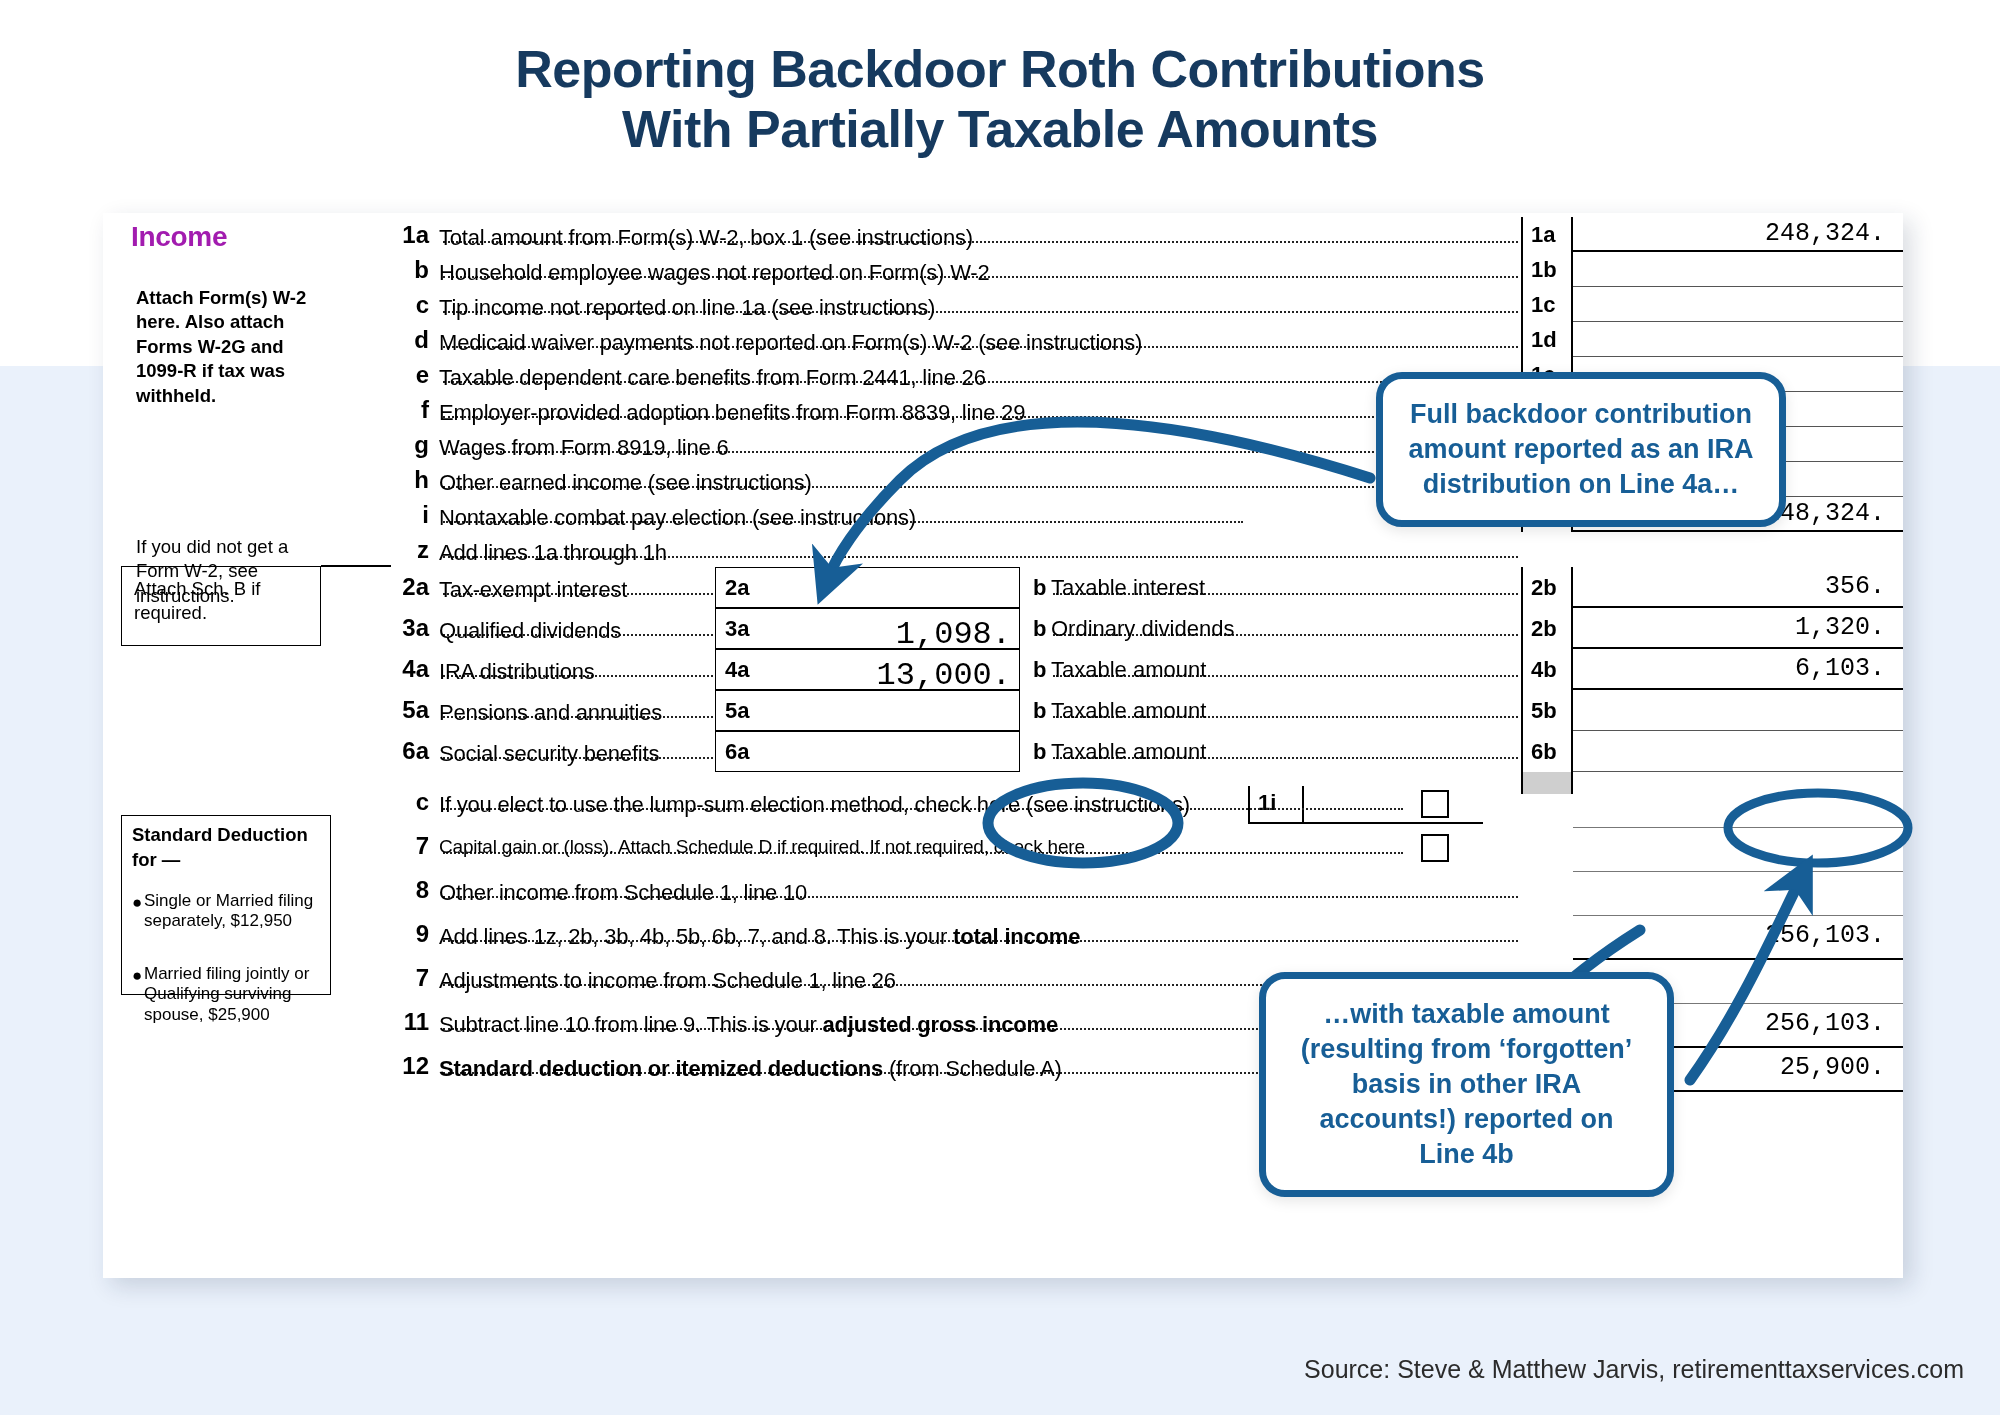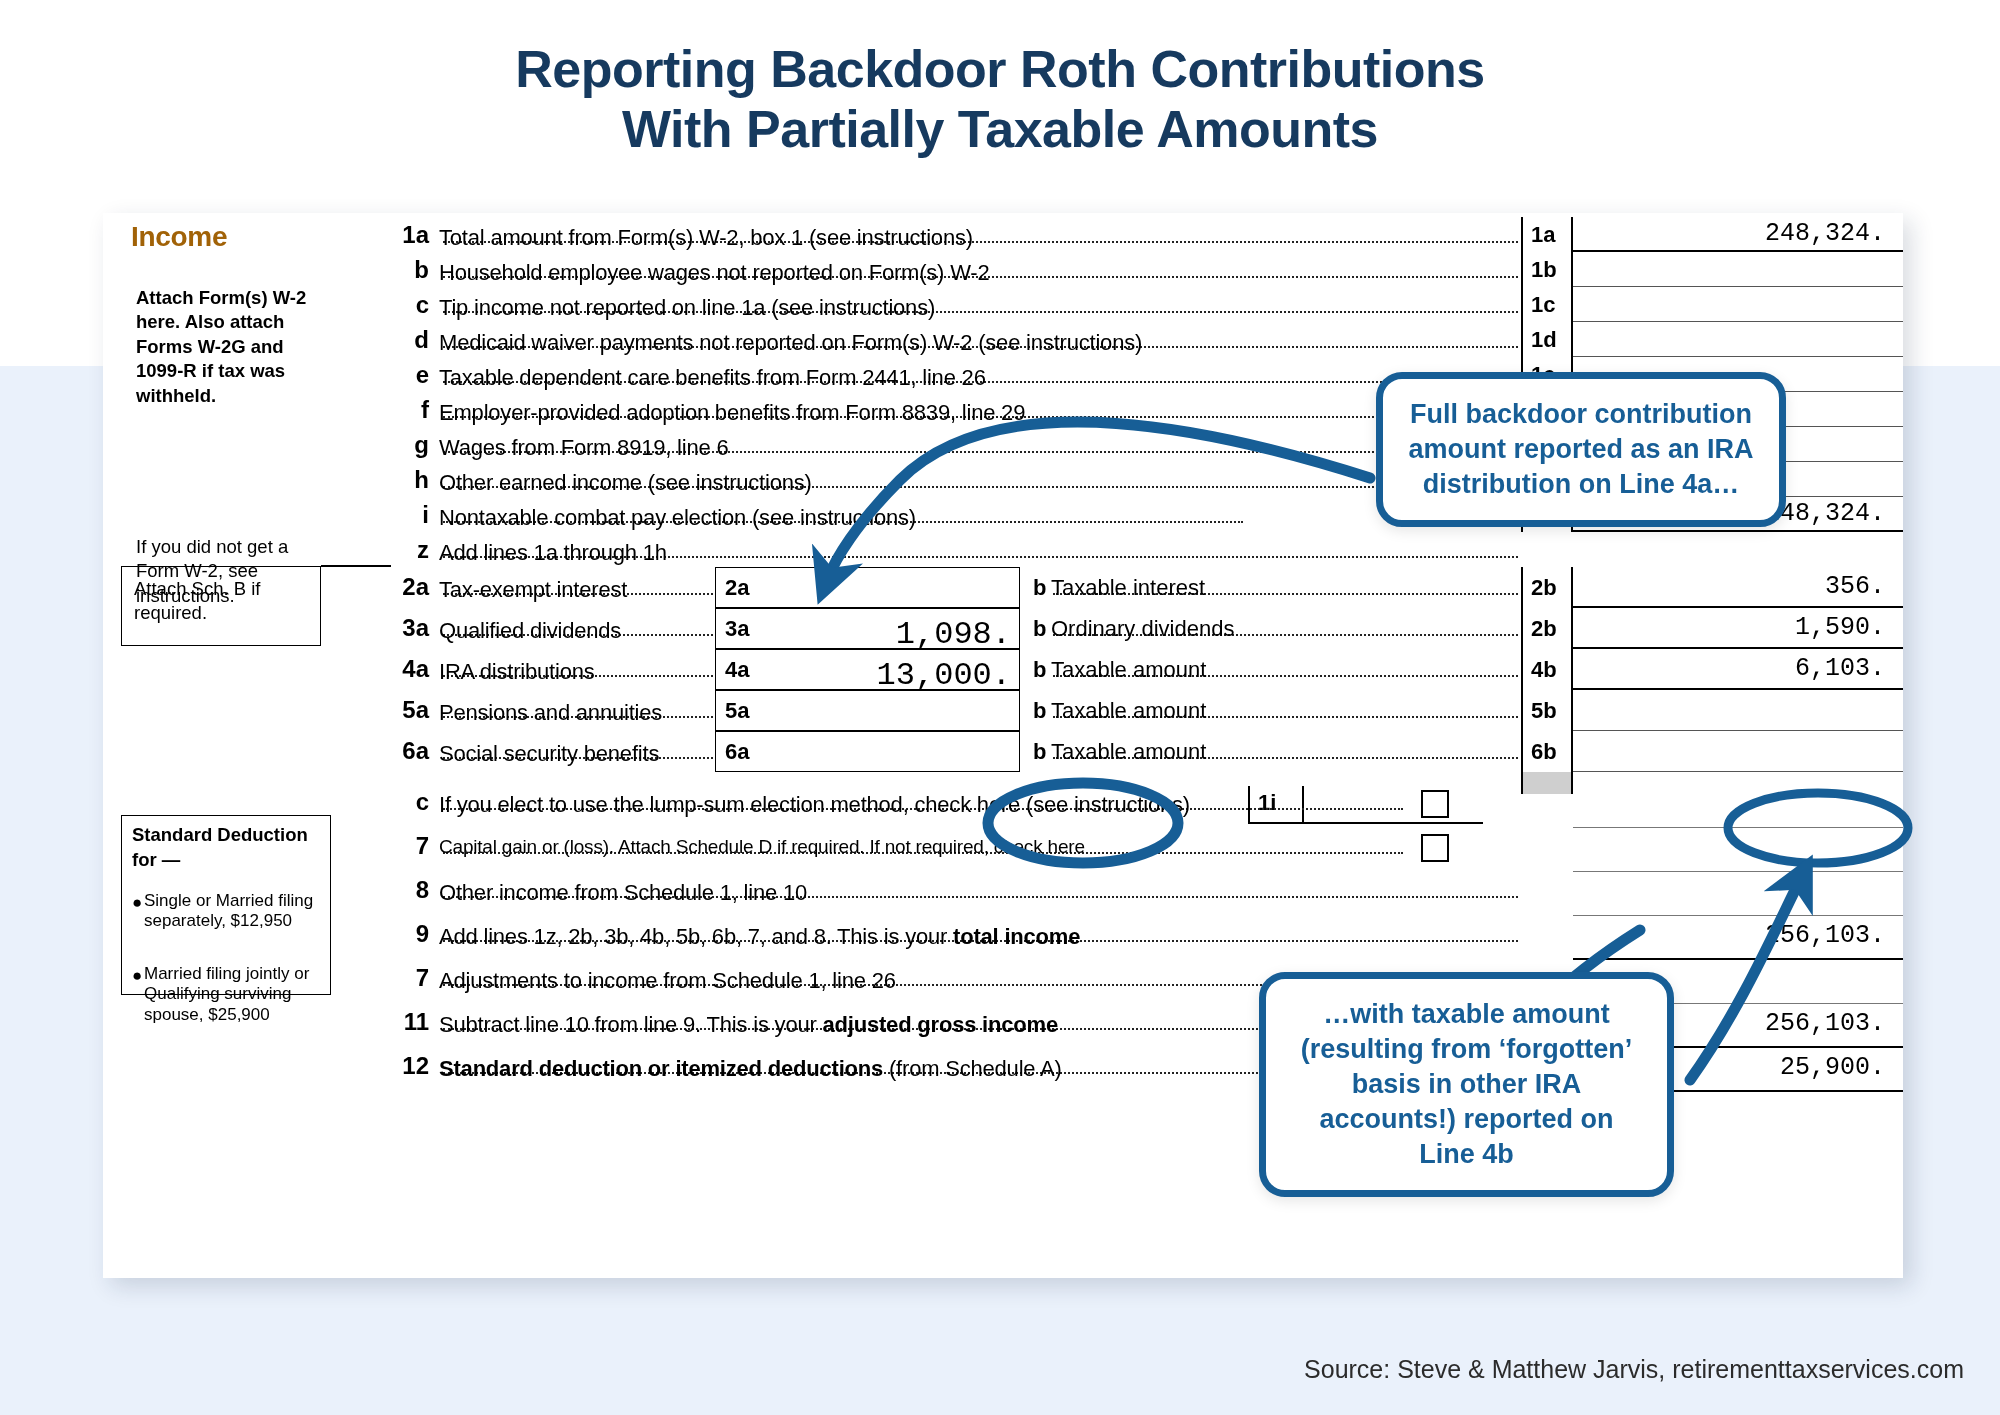--- a/index.html
+++ b/index.html
@@ -31,21 +31,21 @@
   .sheet {
     position:absolute; left:103px; top:213px; width:1800px; height:1065px;
     background:#ffffff;
     box-shadow: 8px 8px 22px rgba(20,40,70,0.16);
   }
   .form-inner { position:absolute; left:0; top:0; width:1800px; height:1065px; }
 
   
   .income-head {
     position:absolute; left:28px; top:8px;
-    font-size:28px; font-weight:bold; color:#a16207;
+    font-size:28px; font-weight:bold; color:#a21caf;
     font-family:"Liberation Sans", sans-serif;
     letter-spacing:-0.3px;
   }
   .side-note {
     position:absolute; left:33px;
     font-size:18.5px; line-height:1.32; color:#000;
     font-family:"Liberation Sans", sans-serif;
     width:175px;
   }
   .side-note.bold { font-weight:bold; }
@@ -393,21 +393,21 @@
         <div class="amt-row" style="top: 284px;">
           <div class="amt-code">1z</div>
           <div class="amt-val thick">248,324.</div>
         </div>
         <div class="amt-row" style="top: 354px; height: 41px;">
           <div class="amt-code" style="height: 41px; line-height: 41px;">2b</div>
           <div class="amt-val thick" style="height: 41px; line-height: 40px;">356.</div>
         </div>
         <div class="amt-row" style="top: 395px; height: 41px;">
           <div class="amt-code" style="height: 41px; line-height: 41px;">2b</div>
-          <div class="amt-val thick" style="height: 41px; line-height: 40px;">1,590.</div>
+          <div class="amt-val thick" style="height: 41px; line-height: 40px;">1,320.</div>
         </div>
         <div class="amt-row" style="top: 436px; height: 41px; padding-left: 37px;">
           <div class="amt-code" style="height: 41px; line-height: 41px;">4b</div>
           <div class="amt-val thick" style="height: 41px; line-height: 40px;">6,103.</div>
         </div>
         <div class="amt-row" style="top: 477px; height: 41px;">
           <div class="amt-code" style="height: 41px; line-height: 41px;">5b</div>
           <div class="amt-val" style="height: 41px; line-height: 40px;"></div>
         </div>
         <div class="amt-row" style="top: 518px; height: 41px;">

